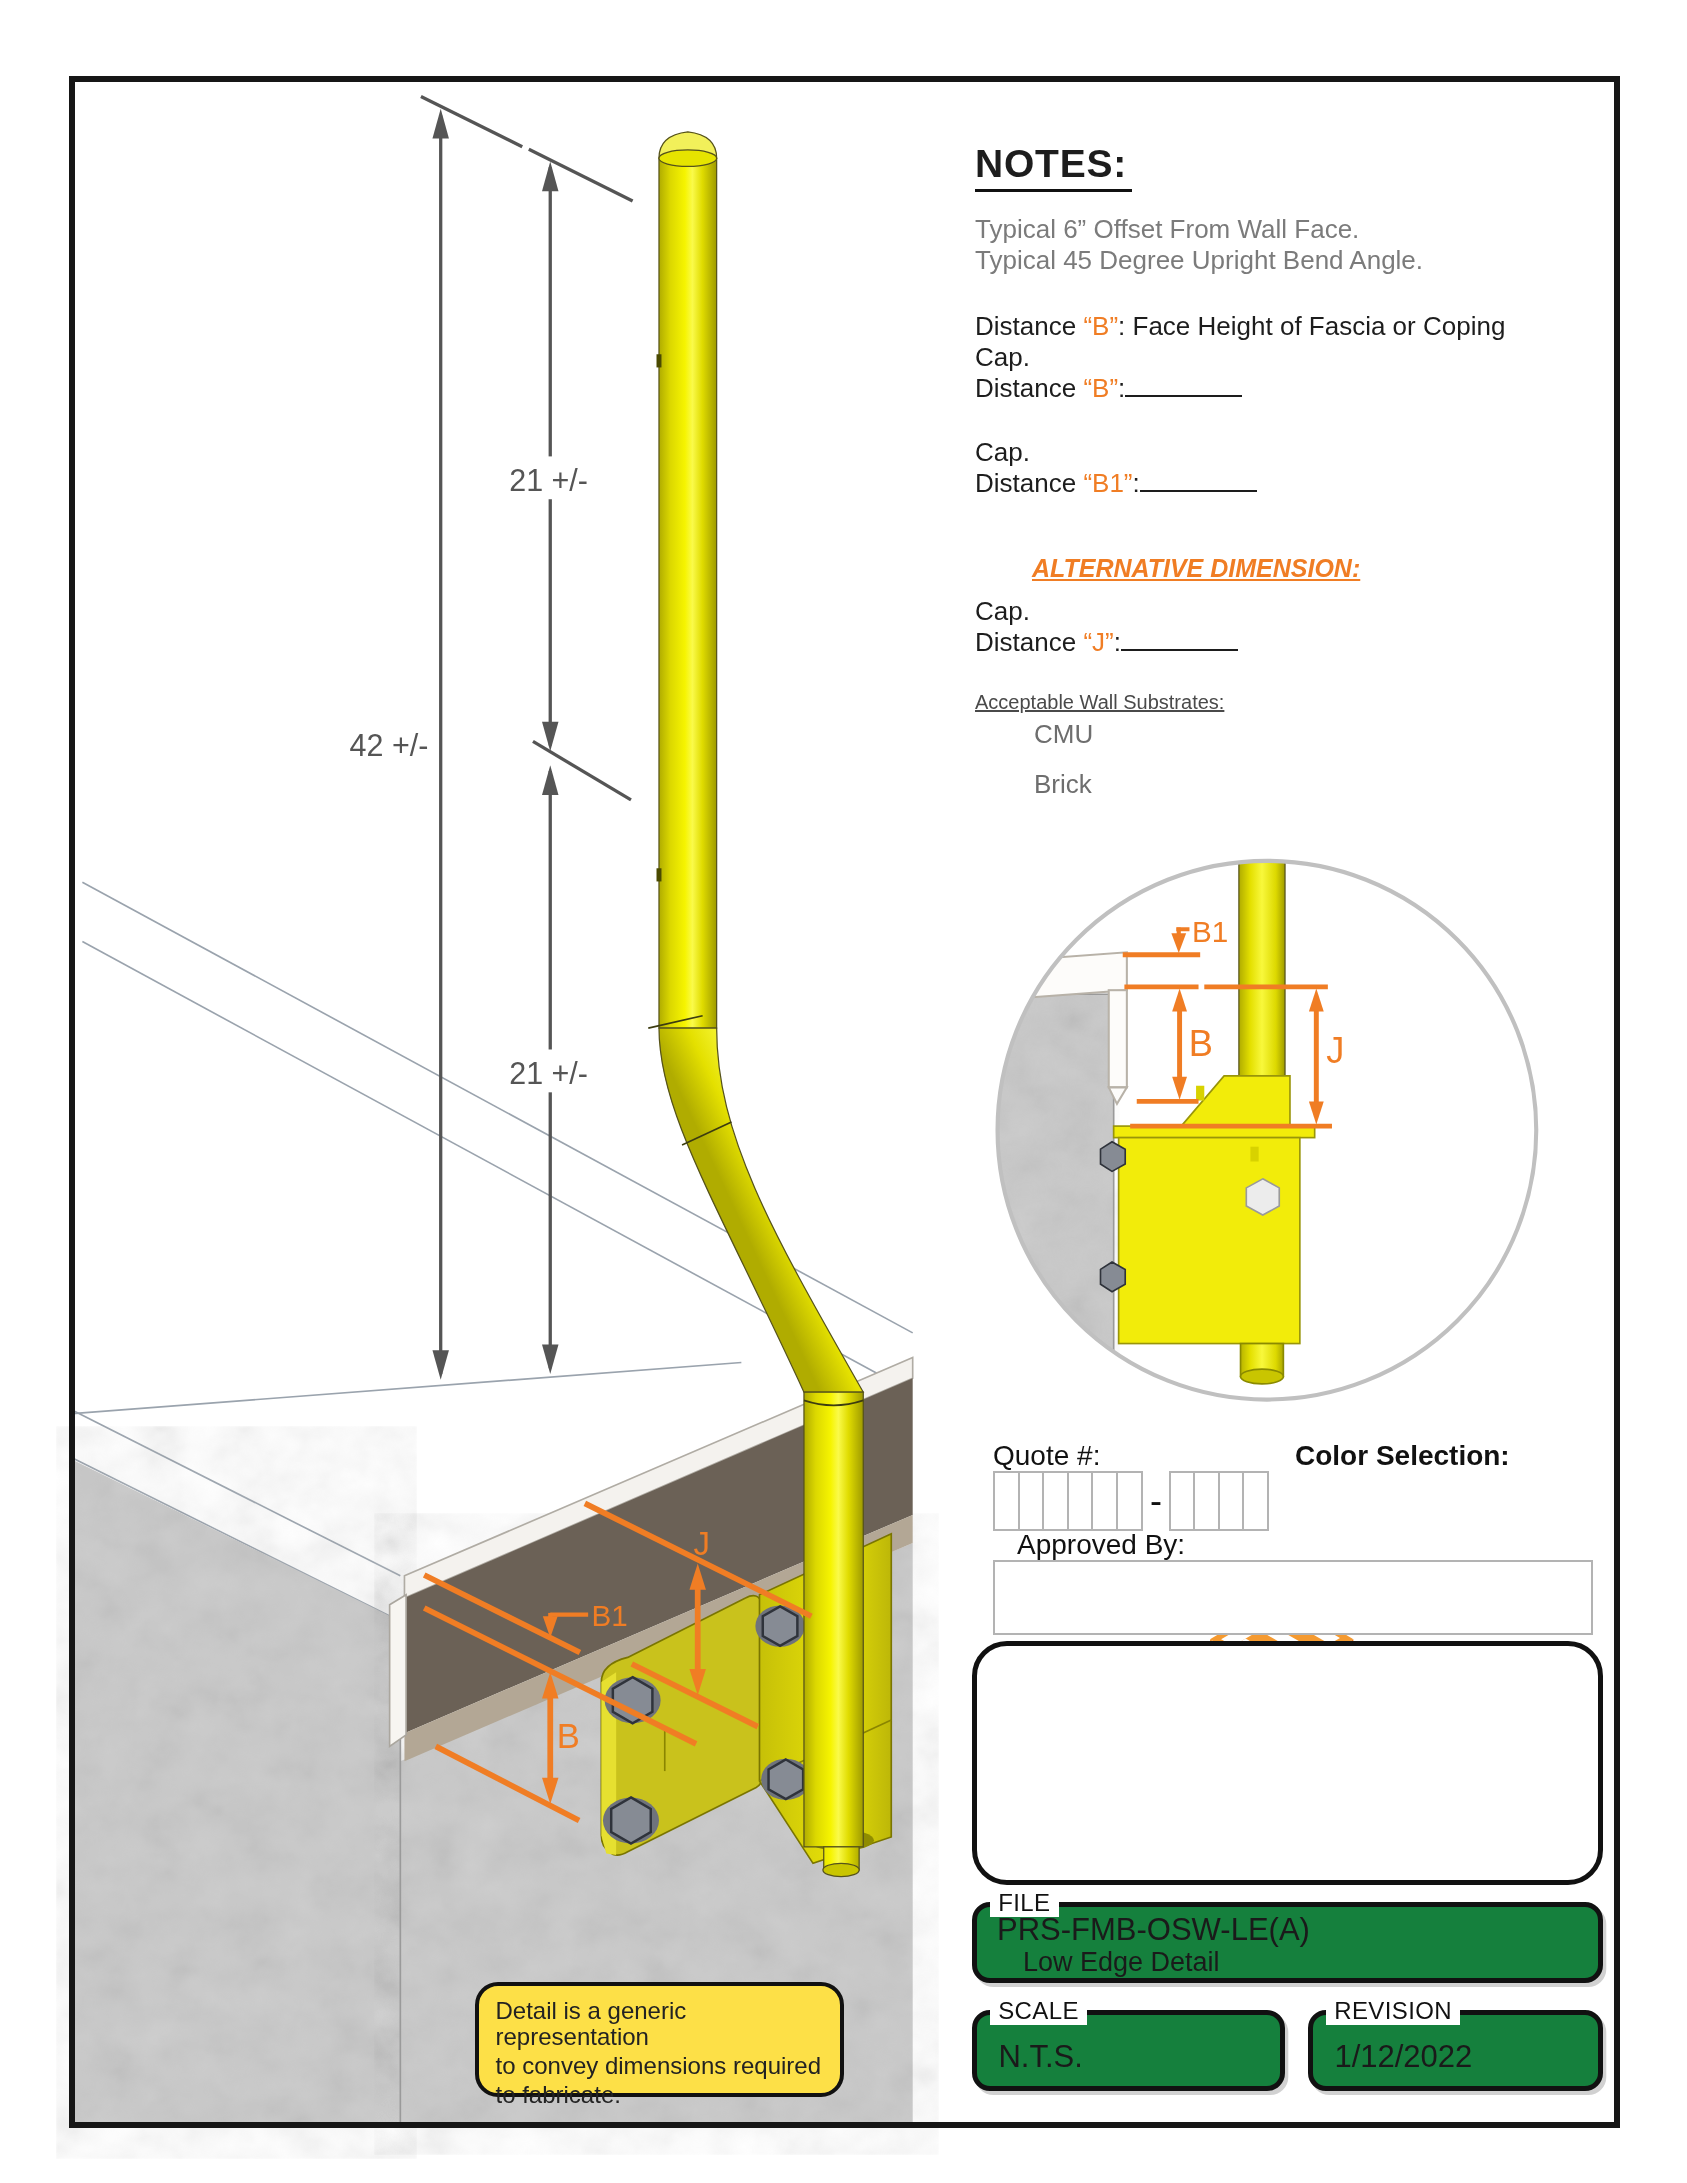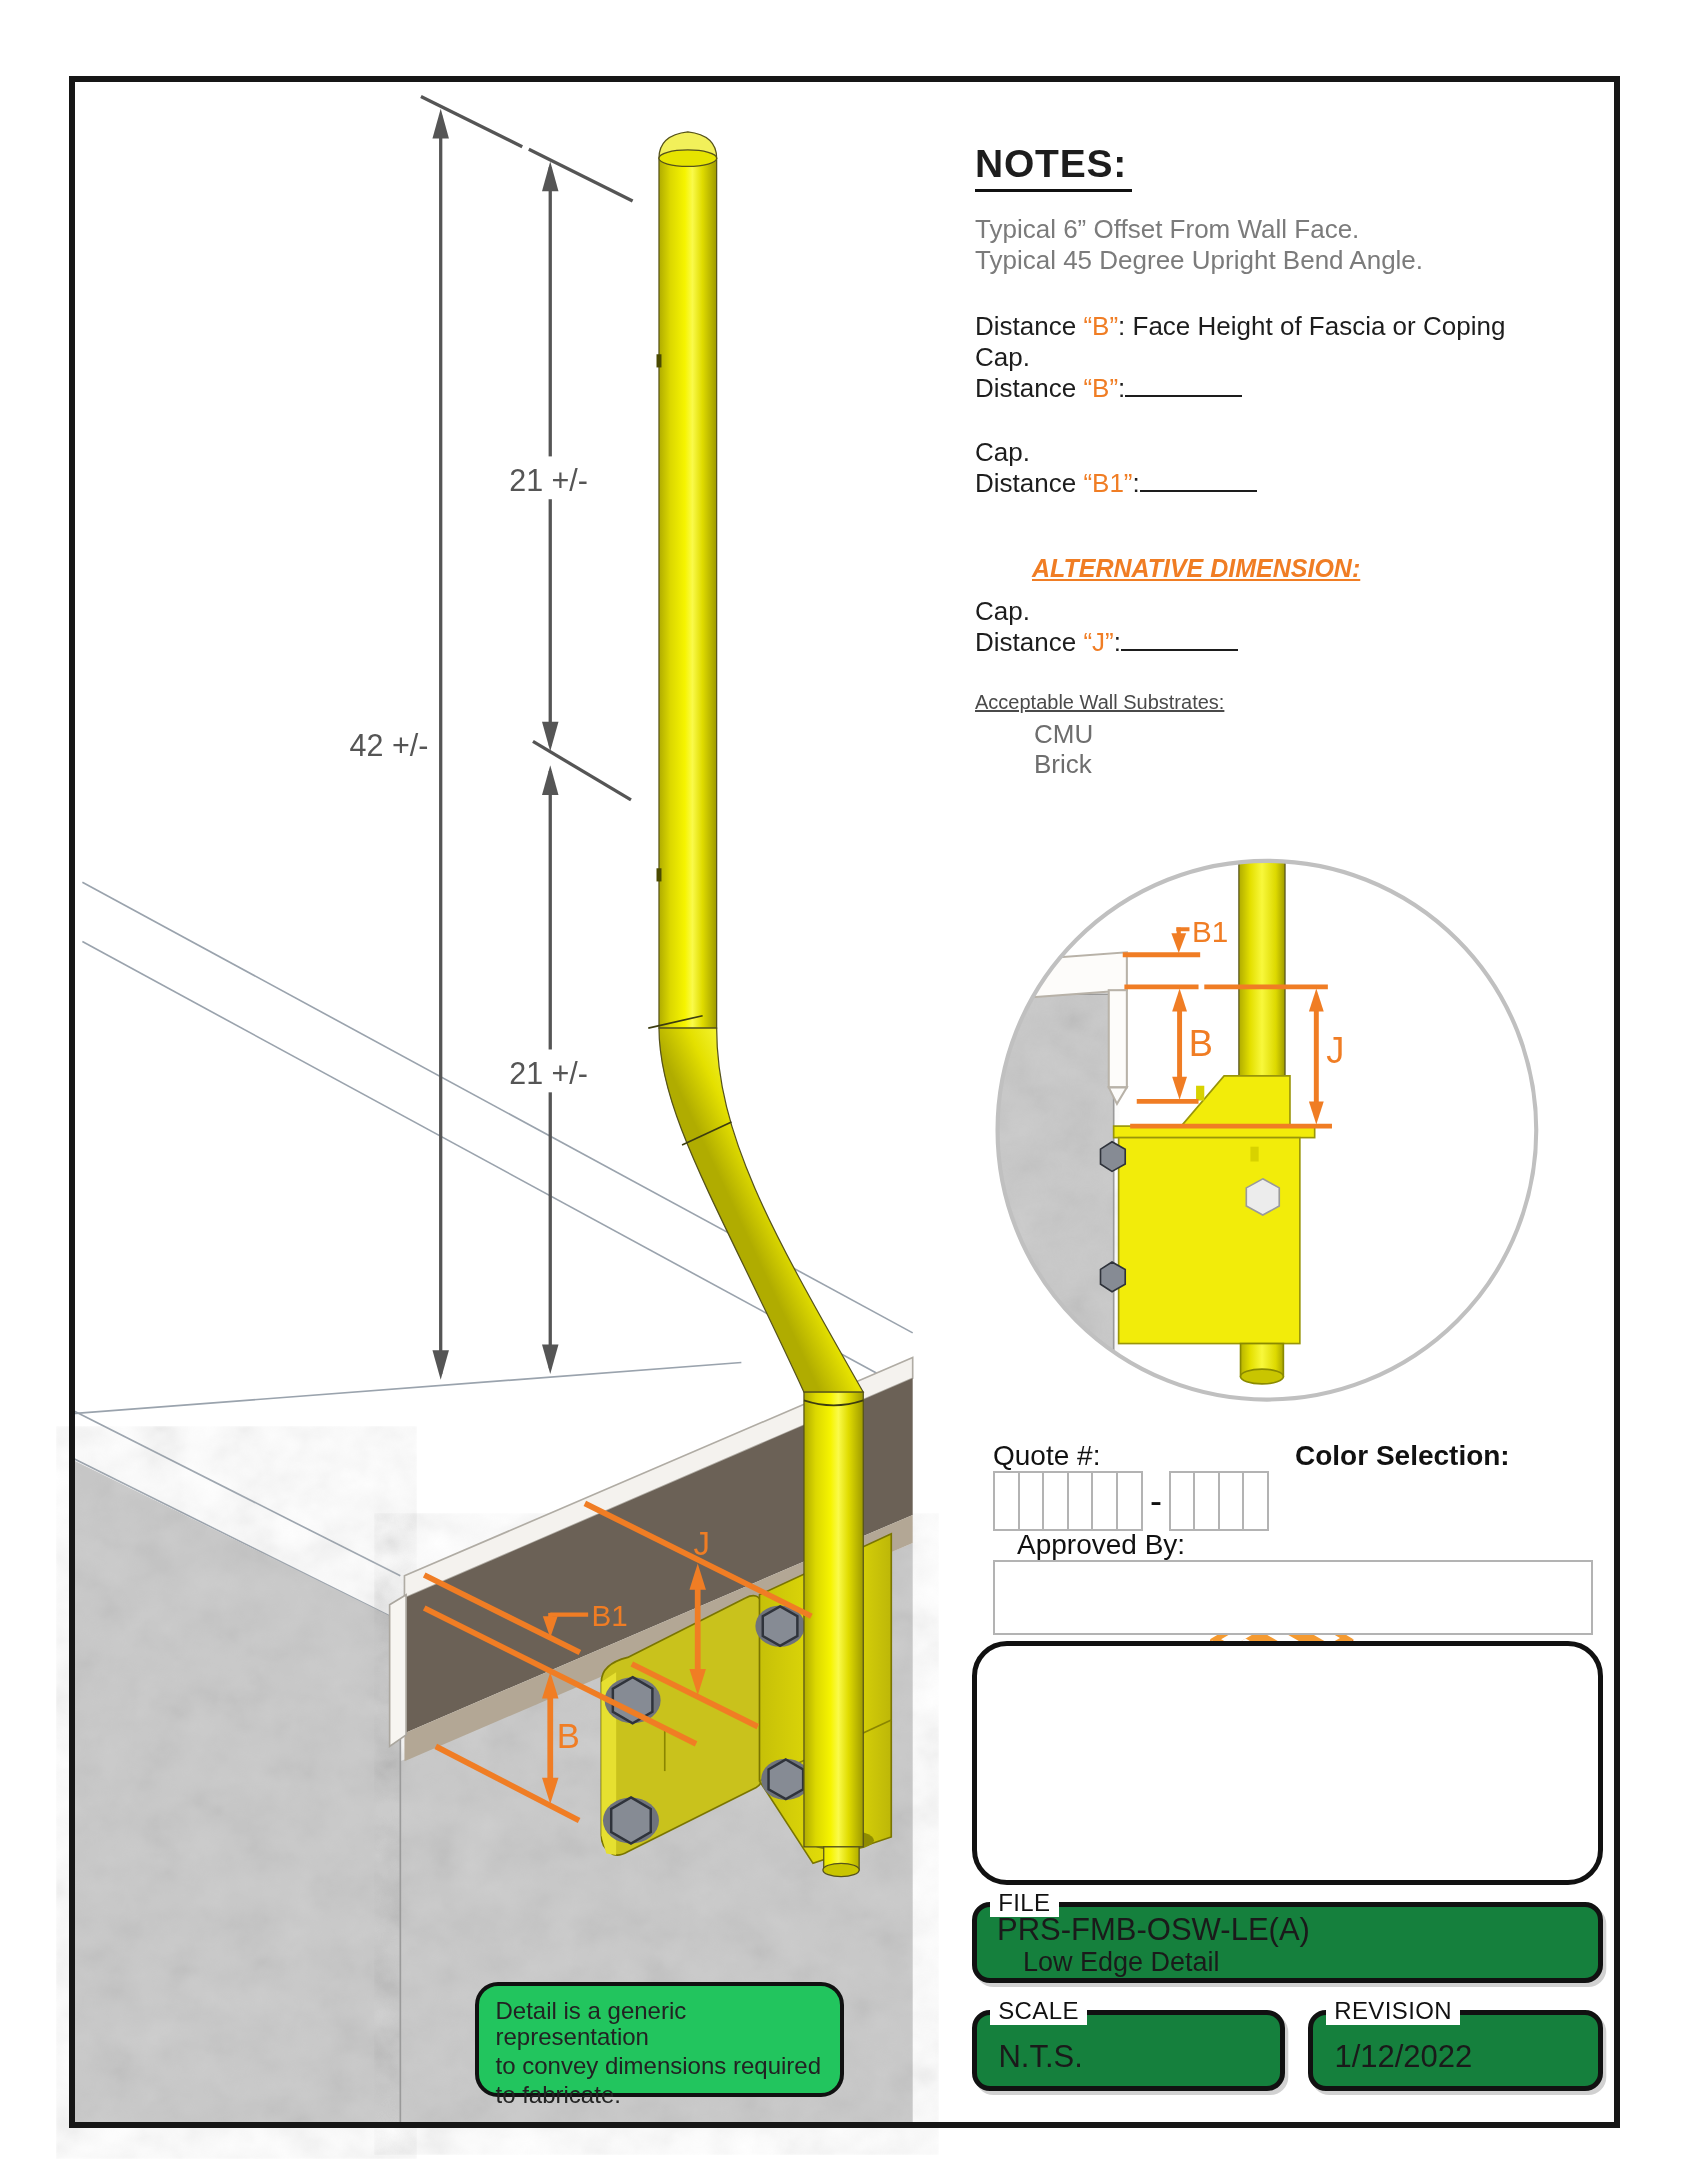--- a/index.html
+++ b/index.html
@@ -9,42 +9,42 @@
   .rightcol{position:absolute;z-index:2;}
   
   .notes{left:975px;top:142px;width:636px;color:#1d1d1d;}
   .notes-h{font-size:39px;font-weight:600;letter-spacing:0.8px;border-bottom:3.3px solid #111;display:inline-block;padding:0 5px 3.3px 0;}
   .gray-line{color:#7b7b7b;font-size:26px;line-height:31px;}
   .para{font-size:26px;line-height:31px;color:#1d1d1d;}
   .okey{color:#f07d24;}
   .blank{display:inline-block;width:117px;border-bottom:2.5px solid #1d1d1d;height:21.4px;}
   .alt-h{position:absolute;left:1032px;top:554px;font-size:25px;font-style:italic;font-weight:600;color:#f07d24;text-decoration:underline;letter-spacing:0px;}
   .subs-h{font-size:20px;color:#4a4a4a;text-decoration:underline;}
-  .subs-item{font-size:26px;color:#6e6e6e;line-height:30.5px;}
+  .subs-item{font-size:26px;color:#6e6e6e;line-height:30.5px;margin-top:20px;}
   
   .quote-label{position:absolute;left:993px;top:1440px;font-size:28px;color:#111;}
   .color-label{position:absolute;left:1295px;top:1440px;font-size:28px;color:#111;font-weight:bold;}
   .cells{position:absolute;left:993px;top:1471px;display:flex;align-items:center;}
   .cell{width:23px;height:56px;border:2.5px solid #b3b3b3;background:#fff;margin-right:-2.5px;}
   .dash{font-size:36px;color:#111;margin:0 6.6px 0 10px;}
   .approved-label{position:absolute;left:993px;top:1529px;font-size:28px;color:#111;margin-left:24px;}
   .approved-box{position:absolute;left:993px;top:1560px;width:596px;height:71px;border:2.5px solid #b3b3b3;background:#fff;}
   
   .logo-box{position:absolute;left:972px;top:1641px;width:621px;height:234px;border:5px solid #111;border-radius:35px;background:#fff;}
   
   .tbox{position:absolute;border:5px solid #111;border-radius:18px;background:#15803d;box-shadow:3.3px 4.1px 0 rgba(0,0,0,0.18);}
   .tbox .tag{position:absolute;top:-18px;left:13px;background:#fff;padding:0 8.2px;font-size:24px;color:#111;letter-spacing:0.4px;}
   .file-box{left:972px;top:1902px;width:621px;height:71px;}
   .file-code{position:absolute;left:20px;top:5px;font-size:31px;color:#1a1a1a;}
   .file-desc{position:absolute;left:46px;top:40px;font-size:27px;color:#1a1a1a;}
   .scale-box{left:972px;top:2010px;width:303px;height:71px;}
   .rev-box{left:1308px;top:2010px;width:285px;height:71px;}
   .tval{position:absolute;left:21.4px;bottom:11px;font-size:31px;color:#1a1a1a;}
   
-  .note-box{position:absolute;left:475px;top:1982px;width:361px;height:107px;border:4.1px solid #111;border-radius:23px;background:#22c55e;z-index:2;}
+  .note-box{position:absolute;left:475px;top:1982px;width:361px;height:107px;border:4.1px solid #111;border-radius:23px;background:#fde047;z-index:2;}
   .note-box div{margin:3.3px 0 0 16.5px;font-size:24px;line-height:26px;color:#222;}
   .mt1{margin-top:11.5px !important;}
 </style>
 </head>
 <body>
 
 <svg id="scene" viewBox="0 0 2048 2650">
   <defs>
     <linearGradient id="gPostU" gradientUnits="userSpaceOnUse" x1="800" y1="0" x2="870" y2="0">
       <stop offset="0" stop-color="#b0ac00"></stop>

